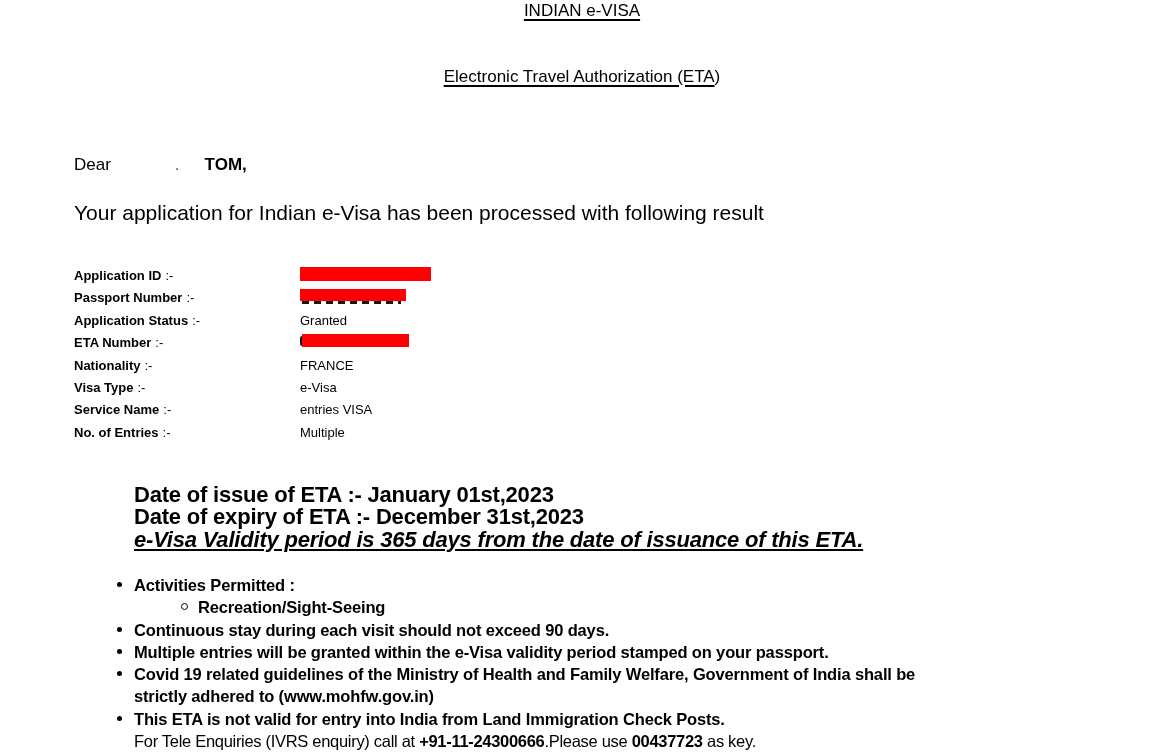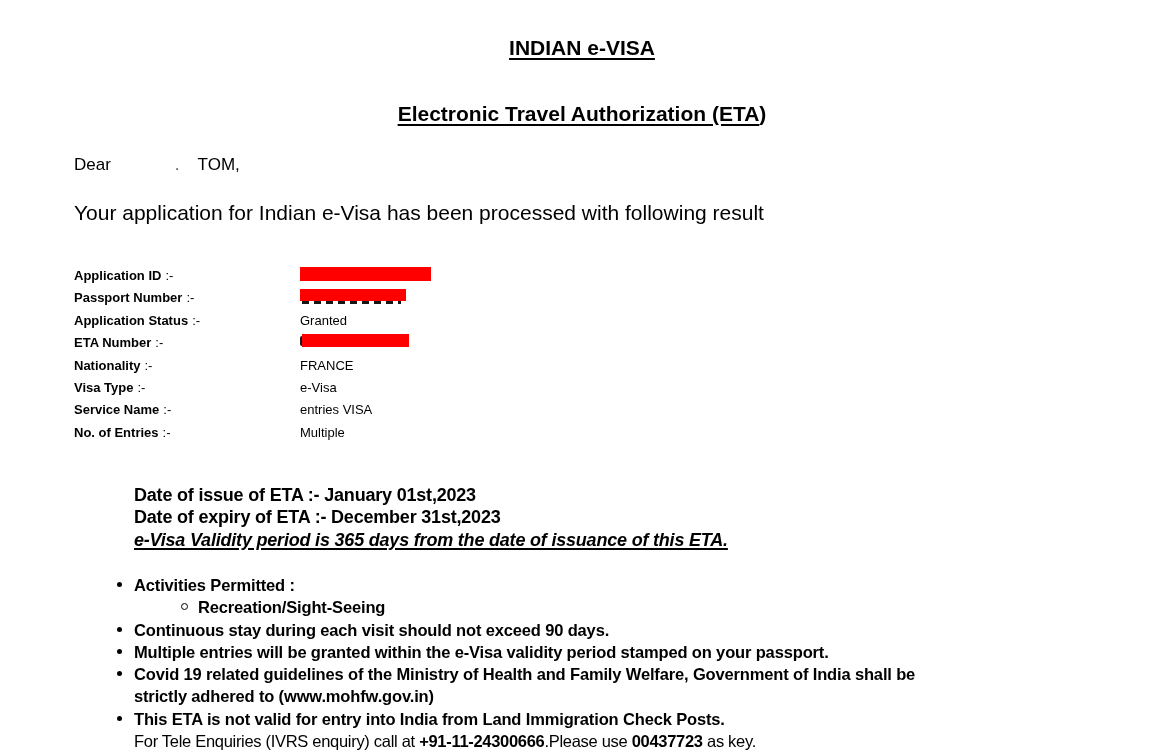--- a/index.html
+++ b/index.html
@@ -10,36 +10,35 @@
     font-family: "Liberation Sans", sans-serif;
     position: relative;
     overflow: hidden;
   }
   .abs { position: absolute; }
 
   
   .doc-title, .doc-subtitle {
     left: 0; width: 100%;
     text-align: center;
-    font-size: 21px; font-weight: bold;
+    font-size: 17px; font-weight: normal;
     white-space: nowrap;
-    margin-top: 35px;
   }
   .doc-title { top: 1px; }
   .doc-subtitle { top: 67px; }
   .uline {
     text-decoration: underline;
     text-decoration-thickness: 2px;
     text-underline-offset: 3px;
   }
 
   
   .salutation { left: 74px; top: 155px; font-size: 17px; white-space: nowrap; }
   .redacted-dot { color: #555555; margin-left: 64px; }
-  .recipient { font-weight: normal; margin-left: 18px; }
+  .recipient { font-weight: bold; margin-left: 25px; }
   .intro { left: 74px; top: 201px; font-size: 21px; white-space: nowrap; }
 
   
   .fields { left: 74px; top: 265px; font-size: 13px; }
   .frow { display: flex; height: 22.4px; line-height: 22.4px; white-space: nowrap; }
   .flabel { width: 226px; flex: none; }
   .flabel b { font-weight: bold; }
   .sep { font-weight: normal; margin-left: 4px; }
   .redact {
     display: inline-block;
@@ -55,21 +54,21 @@
     background: repeating-linear-gradient(90deg, #171717 0 7px, transparent 7px 12px);
   }
   .redact.eta { width: 107px; height: 13px; margin-top: 2px; margin-left: -3px; }
   .sliver {                     
     display: inline-block; width: 5px; height: 10px;
     background: #1a1a1a; border-radius: 2px;
     vertical-align: top; margin-top: 4px;
   }
 
   
-  .details { left: 134px; top: 484px; font-size: 18px; font-weight: bold; letter-spacing: -0.2px; }
+  .details { left: 134px; top: 484px; font-size: 22px; font-weight: bold; letter-spacing: -0.2px; }
   .details .dline { height: 22.3px; line-height: 22.3px; white-space: nowrap; }
   .validity {
     font-style: italic;
     text-decoration: underline;
     text-decoration-thickness: 2px;
     text-underline-offset: 2px;
   }
 
   
   .bullets { left: 116px; top: 574px; width: 990px; font-size: 16.5px; font-weight: bold; letter-spacing: -0.15px; }

